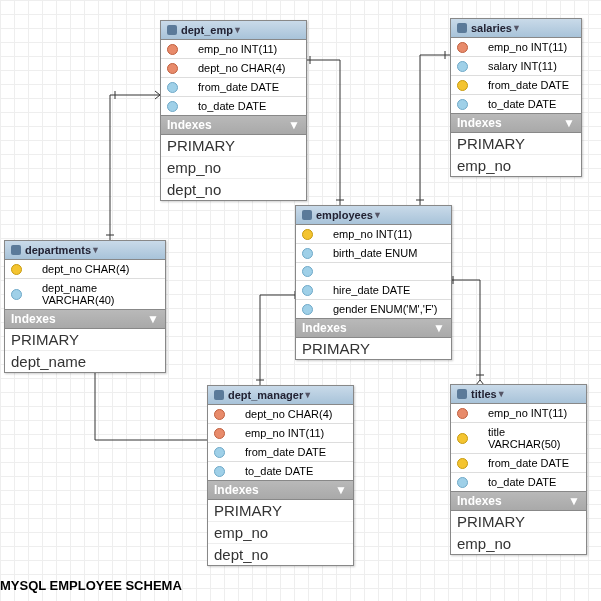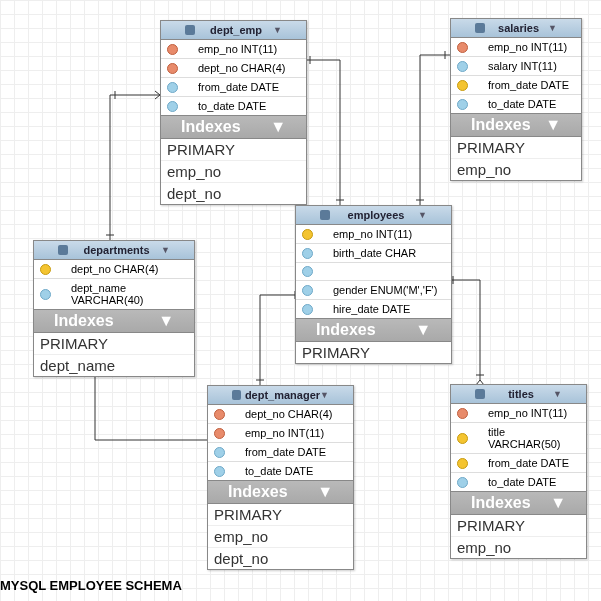--- a/index.html
+++ b/index.html
@@ -1,21 +1,21 @@
 <!DOCTYPE html>
 <html><head>
 <meta charset="utf-8">
 <style>
 body{margin:0;font-family:Helvetica,Arial,sans-serif;font-size:11px;background:#fff;background-image:linear-gradient(#eee 1px,transparent 1px),linear-gradient(90deg,#eee 1px,transparent 1px);background-size:14px 14px}
 .canvas{position:relative;width:601px;height:601px}
 .tbl{position:absolute;border:1px solid #888;background:#fff;box-shadow:1px 1px 2px rgba(0,0,0,.2);width:145px}
-.hdr{background:linear-gradient(#c9dae9,#a8c3d9);border-bottom:1px solid #888;padding:3px 24px;font-weight:bold;color:#223;display:flex;align-items:center;justify-content:space-between}
+.hdr{background:linear-gradient(#c9dae9,#a8c3d9);border-bottom:1px solid #888;padding:3px 6px;font-weight:bold;color:#223;display:flex;align-items:center;}
 .hdr .arr{font-size:9px;color:#556}
 .hdr::before{content:"";display:inline-block;width:10px;height:10px;background:#5b7a99;margin-right:4px;border-radius:2px}
-.sec{background:linear-gradient(#b9b9b9,#a9a9a9);color:#fff;padding:2px 20px;font-size:16px;font-weight:bold;display:flex;justify-content:space-between;border-top:1px solid #888;border-bottom:1px solid #888}
+.sec{background:linear-gradient(#b9b9b9,#a9a9a9);color:#fff;padding:2px 6px;font-size:12px;font-weight:bold;display:flex;justify-content:space-between;border-top:1px solid #888;border-bottom:1px solid #888}
 .row{padding:3px 6px;border-bottom:1px solid #ddd;display:flex;align-items:center;gap:20px}
 .row:last-child{border-bottom:none}
 .ic{width:9px;height:9px;border-radius:50%;display:inline-block;flex-shrink:0}
 .ic.pk{background:#f4c430;border:1px solid #c89b10}
 .ic.fk{background:#e88b6b;border:1px solid #c0603f}
 .ic.df{background:#9fd0e8;border:1px solid #6fa9c8}
 .idx{padding:2px 6px;font-size:15px;color:#333;border-bottom:1px solid #eee}
 .idx:last-child{border-bottom:none}
 .caption{position:absolute;bottom:8px;left:0;right:0;font-weight:bold;font-size:13px}
 svg{position:absolute;top:0;left:0;pointer-events:none}
@@ -131,21 +131,21 @@
   <div class="sec">
         <span>Indexes</span>
         <span class="arr">▼</span>
       </div>
   <div>
         <div class="idx">PRIMARY</div>
         <div class="idx">emp_no</div>
       </div>
 </div>
 
-<div class="tbl" style="left:33px;top:240px;width:160px">
+<div class="tbl" style="left:4px;top:240px;width:160px">
   <div class="hdr">
         <span>departments</span>
         <span class="arr">▼</span>
       </div>
   <div>
         <div class="row">
           <span class="ic pk"></span>
           <span>dept_no CHAR(4)</span>
         </div>
         <div class="row">
@@ -168,33 +168,33 @@
         <span>employees</span>
         <span class="arr">▼</span>
       </div>
   <div>
         <div class="row">
           <span class="ic pk"></span>
           <span>emp_no INT(11)</span>
         </div>
         <div class="row">
           <span class="ic df"></span>
-          <span>birth_date CHAR</span>
-        </div>
-        <div class="row">
-          <span class="ic df"></span>
+          <span>birth_date ENUM</span>
+        </div>
+        <div class="row">
+          <span class="ic df"></span>
+        </div>
+        <div class="row">
+          <span class="ic df"></span>
+          <span>hire_date DATE</span>
         </div>
         <div class="row">
           <span class="ic df"></span>
           <span>gender ENUM('M','F')</span>
         </div>
-        <div class="row">
-          <span class="ic df"></span>
-          <span>hire_date DATE</span>
-        </div>
       </div>
   <div class="sec">
         <span>Indexes</span>
         <span class="arr">▼</span>
       </div>
   <div>
         <div class="idx">PRIMARY</div>
       </div>
 </div>
 

